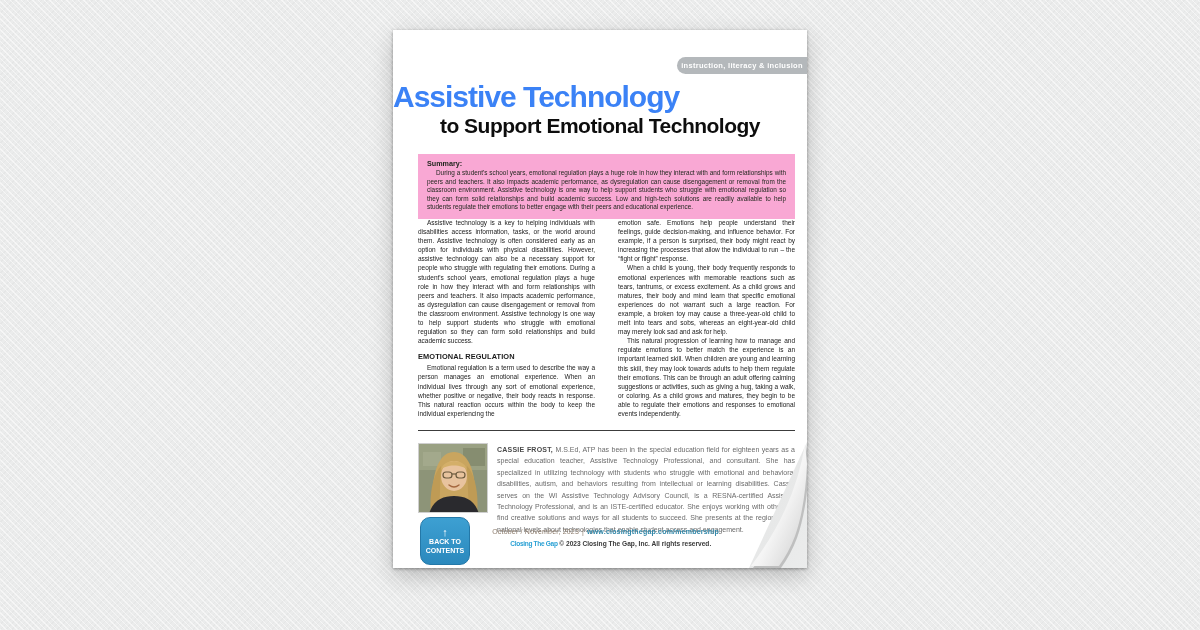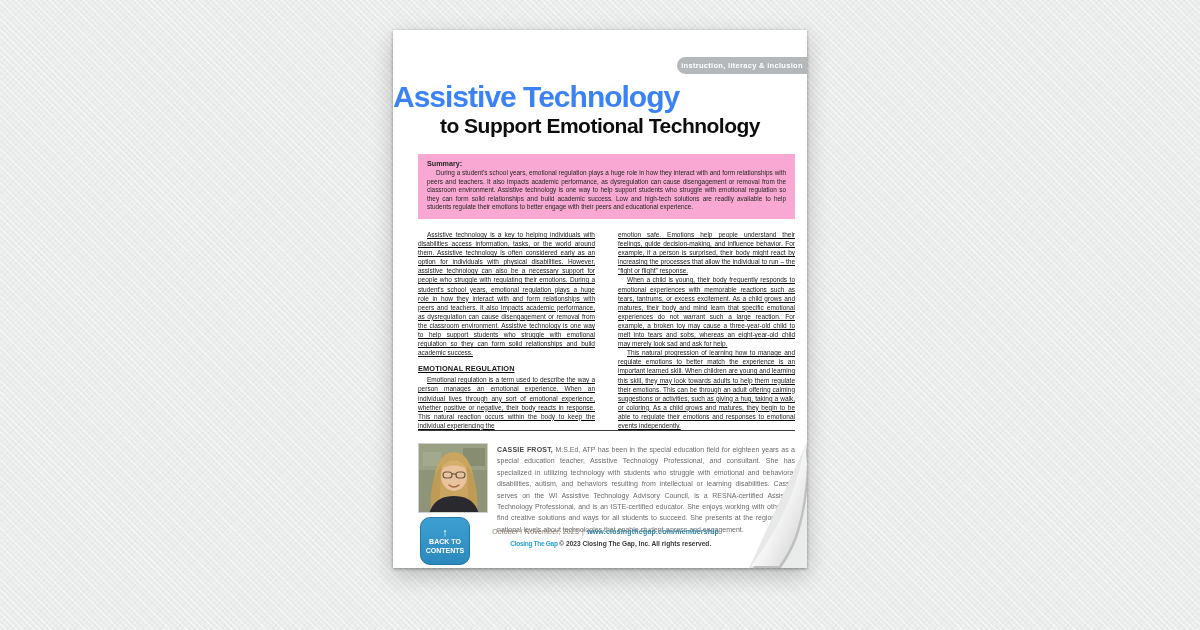--- a/index.html
+++ b/index.html
@@ -38,22 +38,22 @@
   
   .summary {
     position:absolute; left:25px; top:124px; width:377px;
     background:#f9a8d4; padding:5px 9px 7px 9px;
     color:#1c241a;
   }
   .summary .label { font-size:7.2px; font-weight:bold; margin-bottom:1px; }
   .summary .text  { font-size:6.4px; line-height:8.6px; text-align:justify; text-indent:9px; }
   
   .cols {
-    position:absolute; left:25px; top:200px; width:377px; height:226px;
-    display:flex; gap:23px;text-decoration:underline;
+    position:absolute; left:25px; top:188px; width:377px; height:226px;
+    display:flex; gap:23px;
   }
   .col { width:183px; color:#1a1a1a; }
   .col p { font-size:6.5px; line-height:9.1px; text-align:justify; }
   .col p.indent { text-indent:9px; }
   .col p + p { margin-top:0; }
   .col .heading { font-size:7.4px; font-weight:bold; margin:7px 0 2px 0; letter-spacing:.1px; }
   
   .divider { position:absolute; left:25px; top:400px; width:377px; height:1px; background:#3c3c3c; }
   
   .bio { position:absolute; left:25px; top:413px; width:377px; display:flex; gap:9px; }

